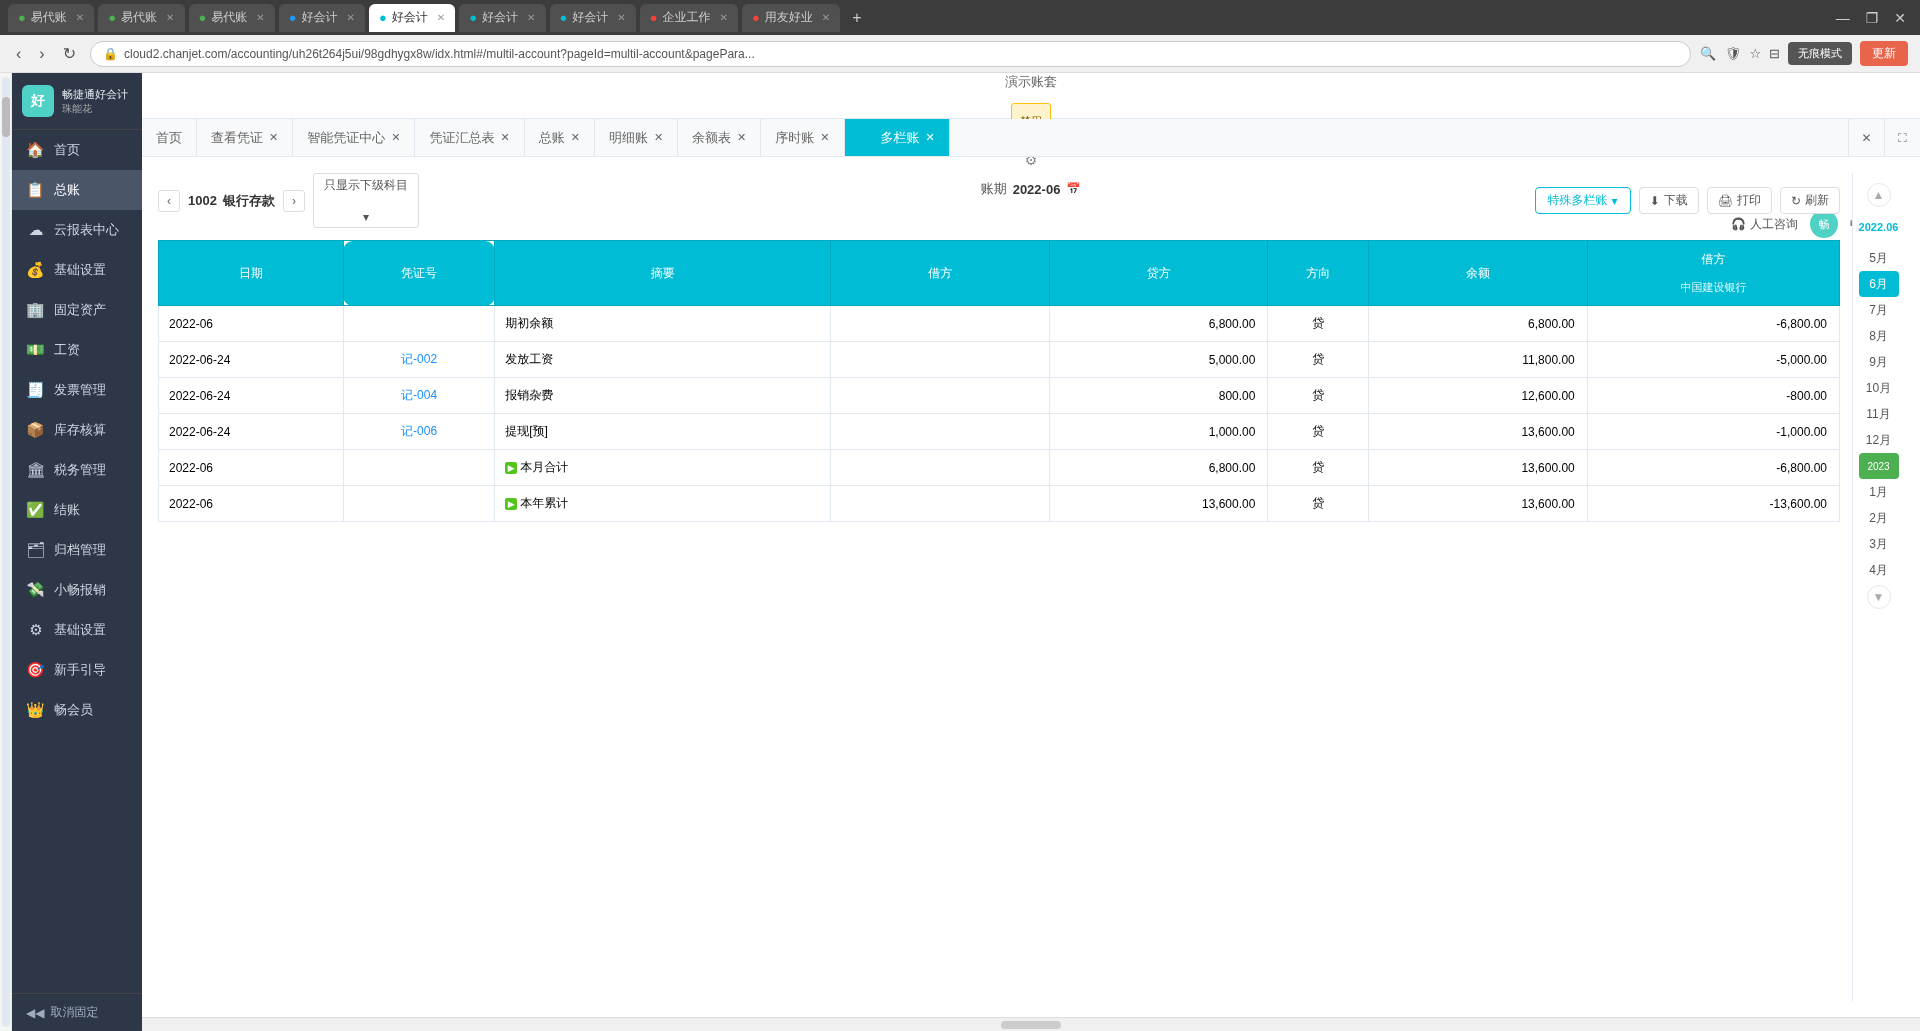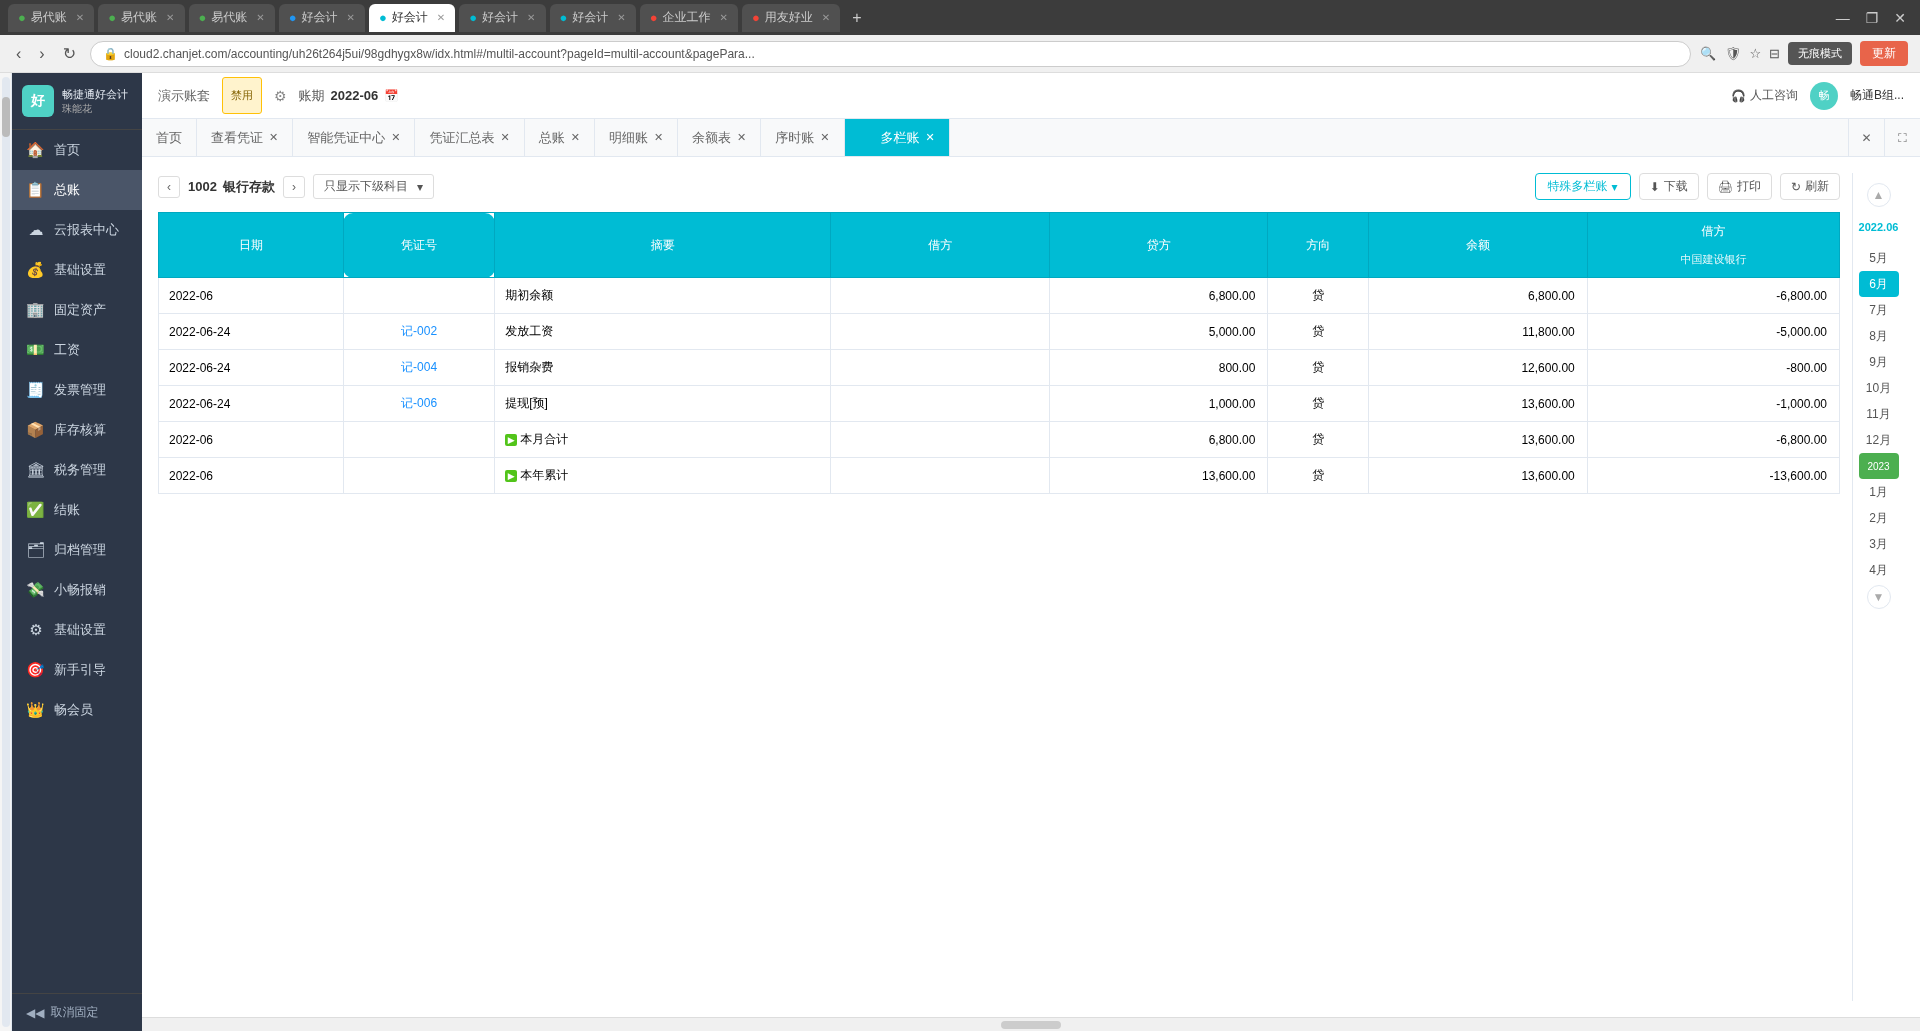--- a/index.html
+++ b/index.html
@@ -33,21 +33,21 @@
     .sidebar-item { display: flex; align-items: center; gap: 8px; padding: 11px 14px; cursor: pointer; color: #cbd5e0; font-size: 13px; transition: background 0.2s; }
     .sidebar-item.active { background: #4a5568; color: #fff; }
     .sidebar-item .s-icon { font-size: 15px; width: 20px; text-align: center; }
     .sidebar-bottom { margin-top: auto; border-top: 1px solid #444; }
     .sidebar-pin { display: flex; align-items: center; gap: 6px; padding: 10px 14px; color: #a0aec0; font-size: 12px; cursor: pointer; }
 
     
     .main { flex: 1; display: flex; flex-direction: column; overflow: hidden; background: #fff; }
 
     
-    .top-bar { height: 46px; background: #fff; border-bottom: 1px solid #e2e8f0; display: flex; align-items: center; padding: 0 16px; gap: 12px; }
+    .top-bar { height: 46px; background: #fff; border-bottom: 1px solid #e2e8f0; display: flex; align-items: center; padding: 0 16px; gap: 12px; flex-direction: column; }
     .demo-badge { background: #fff3cd; color: #856404; border: 1px solid #ffc107; border-radius: 3px; padding: 10px 8px; font-size: 11px; }
     .account-period { display: flex; align-items: center; gap: 6px; color: #555; font-size: 13px; }
     .top-bar-right { margin-left: auto; display: flex; align-items: center; gap: 12px; }
     .consult-btn { display: flex; align-items: center; gap: 4px; color: #555; font-size: 12px; cursor: pointer; }
     .user-avatar { width: 28px; height: 28px; border-radius: 50%; background: #4fd1c5; display: flex; align-items: center; justify-content: center; color: #fff; font-size: 11px; }
     .user-name { font-size: 12px; color: #333; }
 
     
     .tab-nav { background: #f8f9fa; border-bottom: 1px solid #e2e8f0; display: flex; align-items: center; overflow-x: auto; height: 38px; }
     .page-tab { display: flex; align-items: center; gap: 4px; padding: 0 14px; height: 38px; cursor: pointer; color: #666; font-size: 13px; border-right: 1px solid #e2e8f0; white-space: nowrap; }
@@ -57,21 +57,21 @@
     .tab-action-btn { width: 36px; height: 38px; display: flex; align-items: center; justify-content: center; cursor: pointer; color: #666; border-left: 1px solid #e2e8f0; }
 
     
     .content { flex: 1; overflow: auto; padding: 16px; display: flex; gap: 12px; }
 
     
     .book-area { flex: 1; display: flex; flex-direction: column; }
     .book-header { display: flex; align-items: center; gap: 8px; margin-bottom: 12px; }
     .nav-arrow { width: 22px; height: 22px; border: 1px solid #ddd; border-radius: 3px; display: flex; align-items: center; justify-content: center; cursor: pointer; color: #666; font-size: 12px; background: #fff; }
     .account-selector { display: flex; align-items: center; gap: 6px; color: #333; font-size: 13px; font-weight: bold; }
-    .sub-filter { border: 1px solid #ddd; border-radius: 3px; padding: 3px 10px; font-size: 12px; color: #555; cursor: pointer; display: flex; align-items: center; gap: 9px; background: #fff; }
+    .sub-filter { border: 1px solid #ddd; border-radius: 3px; padding: 3px 10px; font-size: 12px; color: #555; cursor: pointer; display: flex; align-items: center; gap: 16px; background: #fff; flex-direction: column; }
     .book-actions { margin-left: auto; display: flex; gap: 8px; }
     .special-btn { border: 1px solid #00bcd4; color: #00bcd4; border-radius: 4px; padding: 4px 12px; font-size: 12px; cursor: pointer; background: #fff; display: flex; align-items: center; gap: 4px; }
     .action-btn { display: flex; align-items: center; gap: 4px; color: #555; font-size: 12px; cursor: pointer; padding: 4px 10px; border: 1px solid #ddd; border-radius: 4px; background: #fff; }
 
     
     .ledger-table { width: 100%; border-collapse: collapse; font-size: 12px; }
     .ledger-table th { background: #00bcd4; color: #fff; padding: 10px 8px; text-align: center; border: 1px solid #00a8c0; font-weight: normal; }
     .ledger-table td { padding: 9px 8px; text-align: center; border: 1px solid #e2e8f0; background: #fff; }
     .ledger-table td.num { text-align: right; padding-right: 12px; }
     .ledger-table td.date { text-align: left; padding-left: 10px; }

